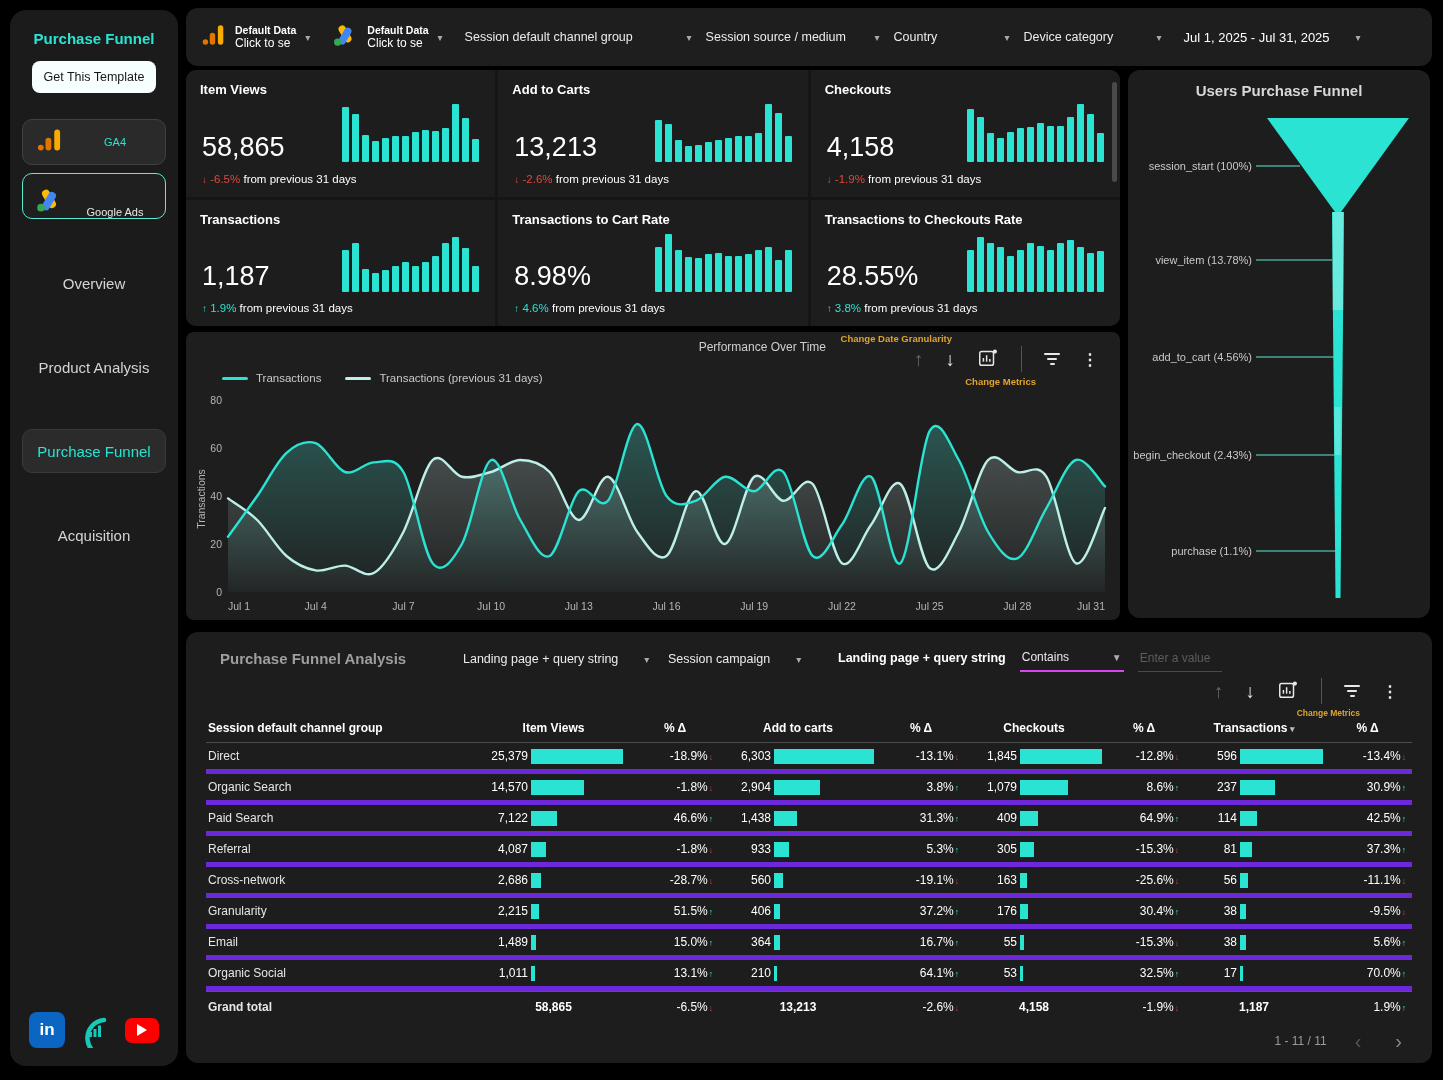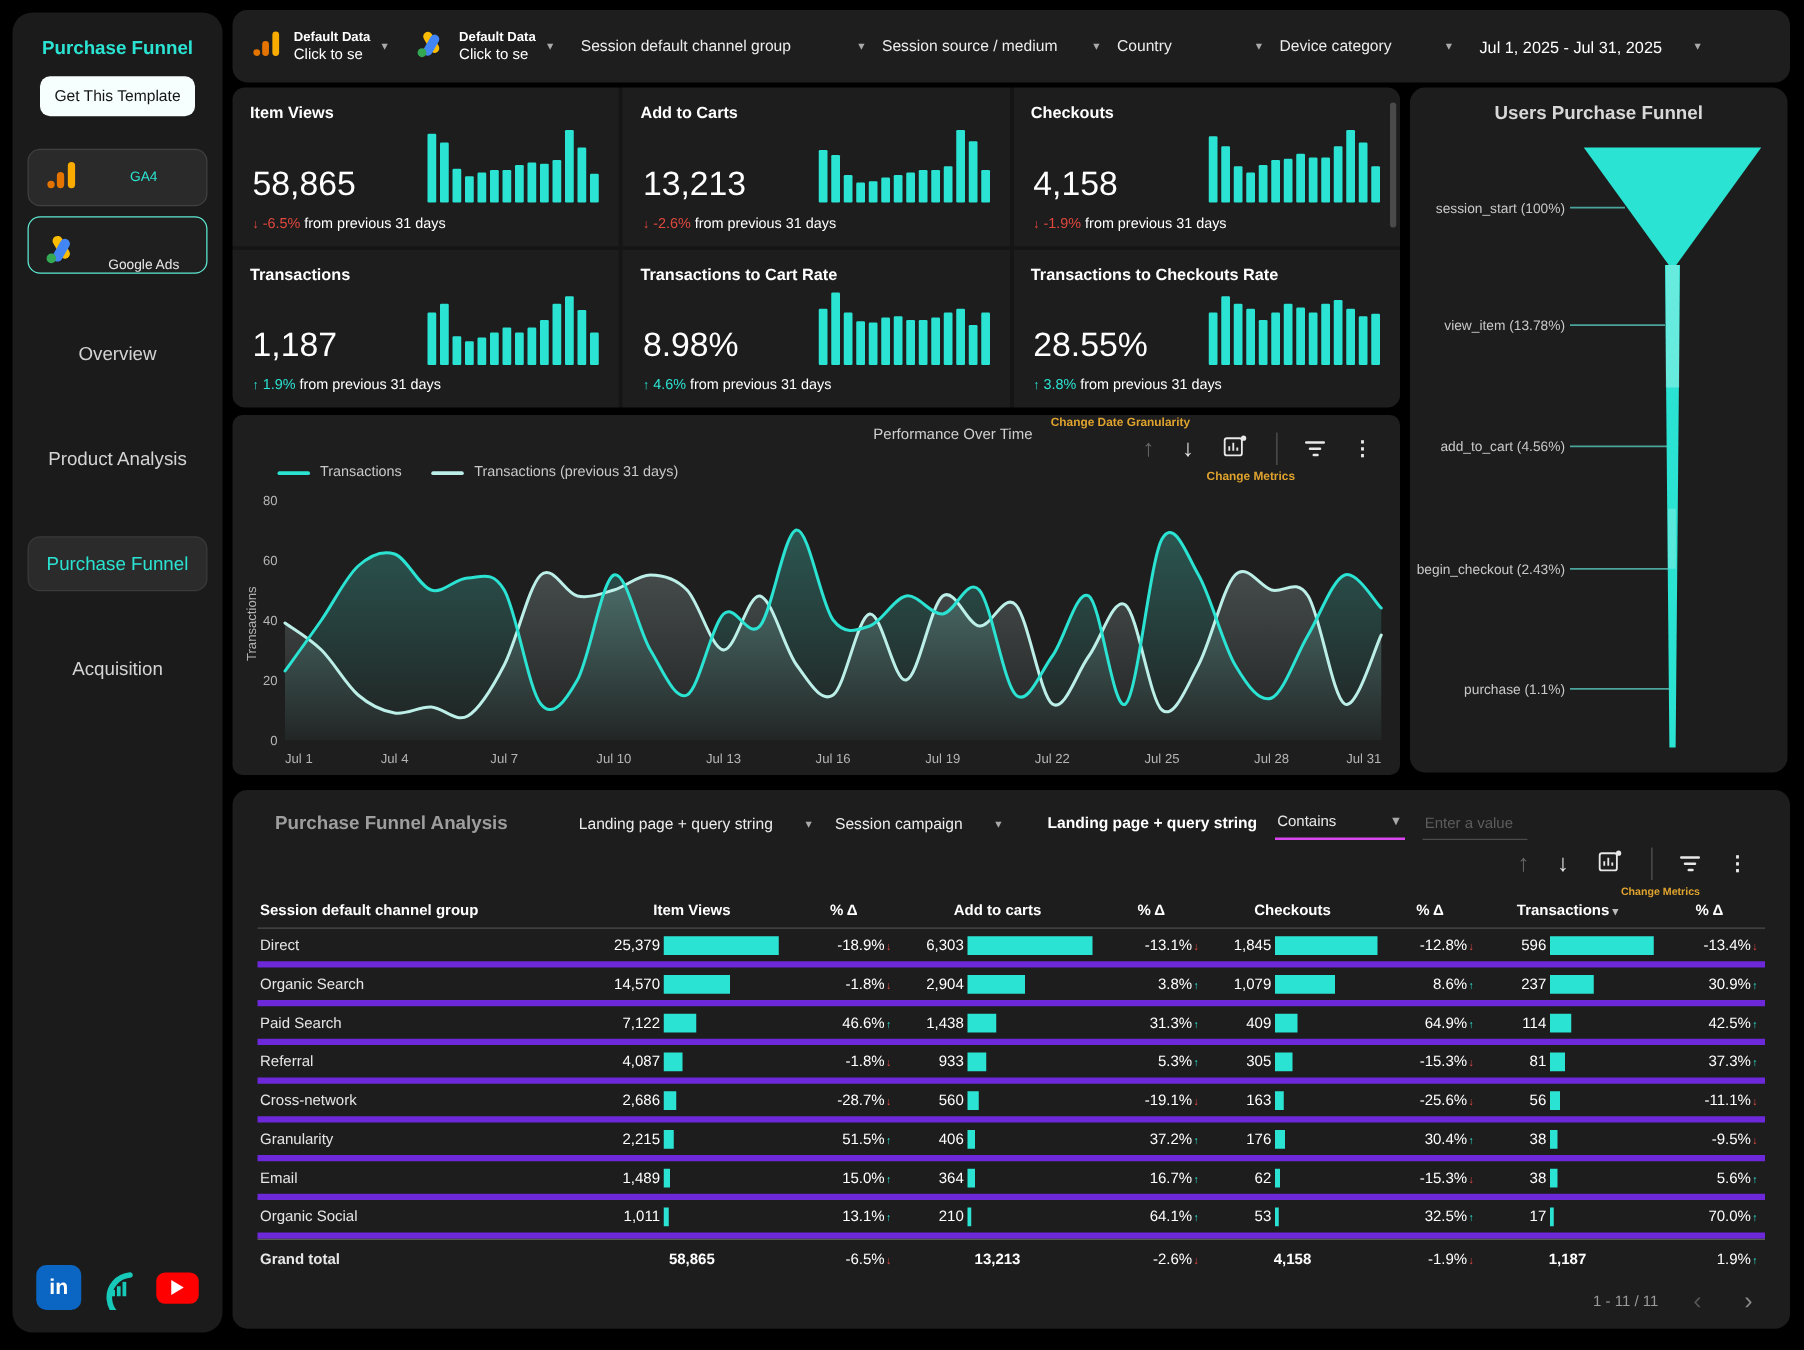--- a/index.html
+++ b/index.html
@@ -637,21 +637,21 @@
           <span class="num">1,489</span>
           <div class="bar" style="width: 5px;"></div>
         </div>
         <div class="cell delta">15.0%<span class="arr up">↑</span></div>
         <div class="cell metric">
           <span class="num">364</span>
           <div class="bar" style="width: 6px;"></div>
         </div>
         <div class="cell delta">16.7%<span class="arr up">↑</span></div>
         <div class="cell metric">
-          <span class="num">62</span>
+          <span class="num">55</span>
           <div class="bar" style="width: 4px;"></div>
         </div>
         <div class="cell delta">-15.3%<span class="arr down">↓</span></div>
         <div class="cell metric">
           <span class="num">38</span>
           <div class="bar" style="width: 6px;"></div>
         </div>
         <div class="cell delta">5.6%<span class="arr up">↑</span></div>
       </div>
       <div class="trow">

